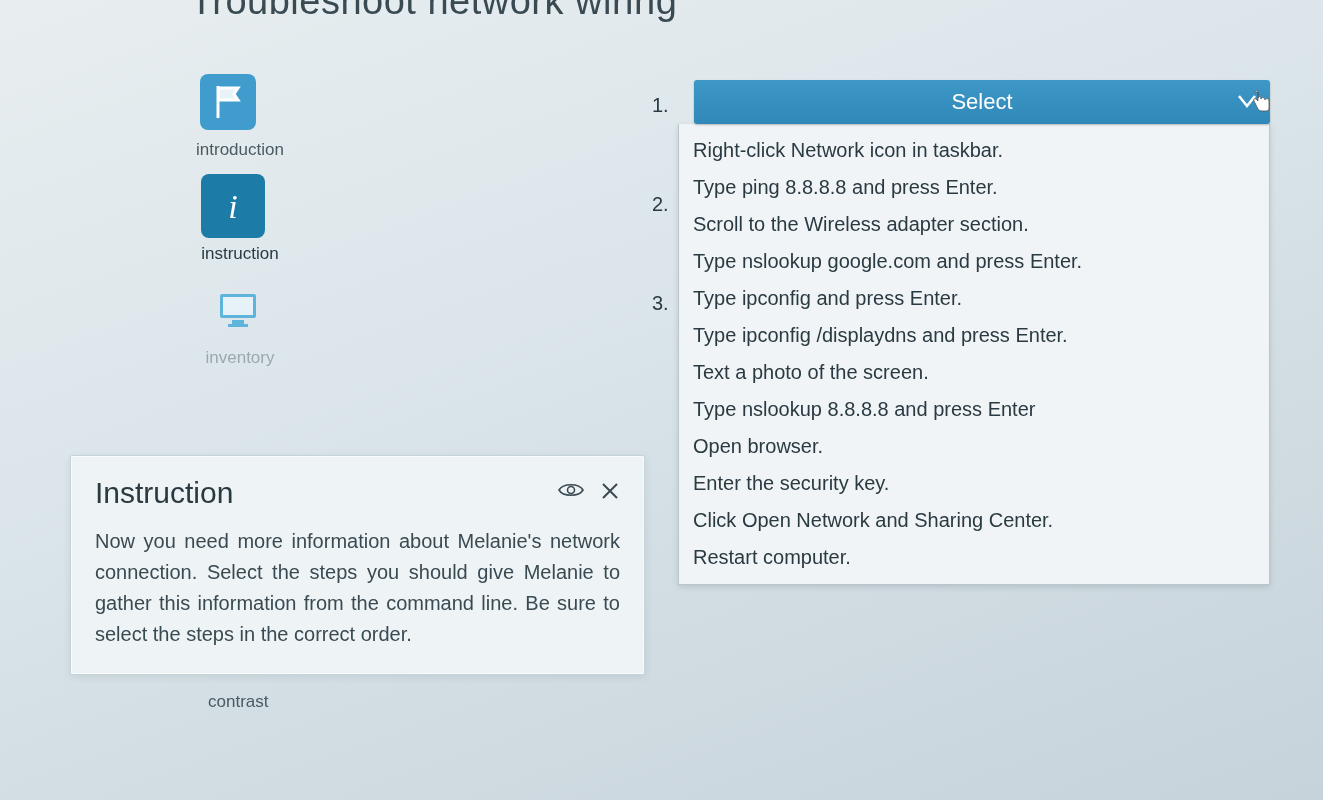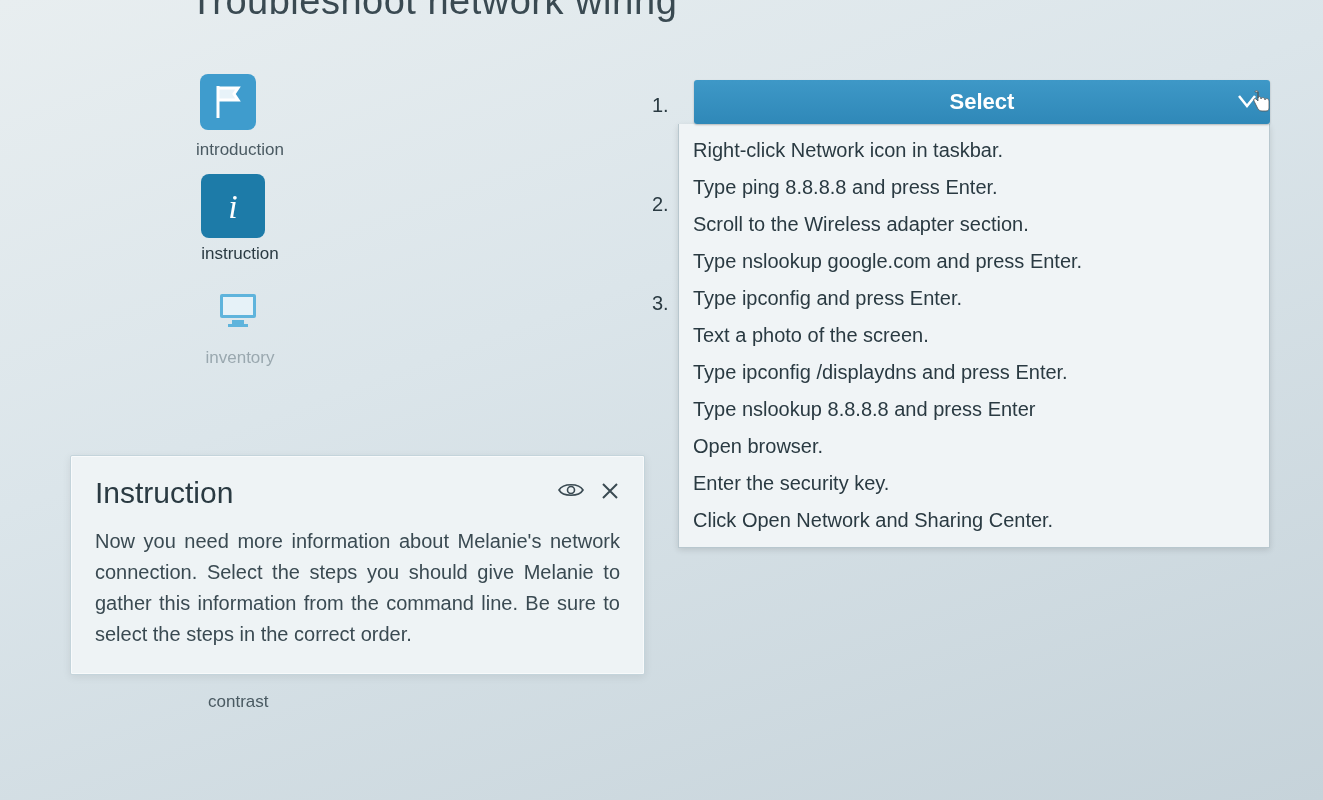--- a/index.html
+++ b/index.html
@@ -107,21 +107,21 @@
   }
   .select-bar {
     background: linear-gradient(#3e98c7, #2f88b8);
     color: #fff;
     height: 44px;
     border-radius: 3px;
     display: flex;
     align-items: center;
     justify-content: center;
     font-size: 22px;
-    font-weight: 700;
+    font-weight: 400;
     box-shadow: 0 1px 2px rgba(0,0,0,0.25);
     position: relative;
     cursor: pointer;
     margin-left: 44px;
   }
   .select-bar .caret {
     position: absolute;
     right: 14px;
     top: 50%;
     transform: translateY(-50%);
@@ -231,26 +231,27 @@
           <path d="M6 2 v9 l-2 -2 c-1 -1 -3 0 -2 2 l4 8 c1 1 2 2 4 2 h4 c2 0 3 -1 3 -3 v-7 c0 -3 -4 -3 -4 -1 c0 -3 -4 -3 -4 -1 c0 -3 -3 -3 -3 -1 v-6 c0 -2 -3 -2 -3 0 z" fill="#fff" stroke="#555" stroke-width="0.8"></path>
         </svg>
     </span>
   </div>
   <div class="options-box">
     <div class="opt">Right-click Network icon in taskbar.</div>
     <div class="opt">Type ping 8.8.8.8 and press Enter.</div>
     <div class="opt">Scroll to the Wireless adapter section.</div>
     <div class="opt">Type nslookup google.com and press Enter.</div>
     <div class="opt">Type ipconfig and press Enter.</div>
+    <div class="opt">Type ipconfig /displaydns and press Enter.</div>
     <div class="opt">Text a photo of the screen.</div>
-    <div class="opt">Type ipconfig /displaydns and press Enter.</div>
     <div class="opt">Type nslookup 8.8.8.8 and press Enter</div>
     <div class="opt">Open browser.</div>
     <div class="opt">Enter the security key.</div>
     <div class="opt">Click Open Network and Sharing Center.</div>
+    <div class="opt">Restart computer.</div>
   </div>
 </div>
 
 <div class="instruction-popup">
   <div class="hdr">
     <div class="ttl">Instruction</div>
     <div class="icons">
       <span>
         <svg width="26" height="18" viewBox="0 0 26 18">
             <path d="M1 9 C5 2 21 2 25 9 C21 16 5 16 1 9 Z" fill="none" stroke="#3a4a52" stroke-width="1.6"></path>

